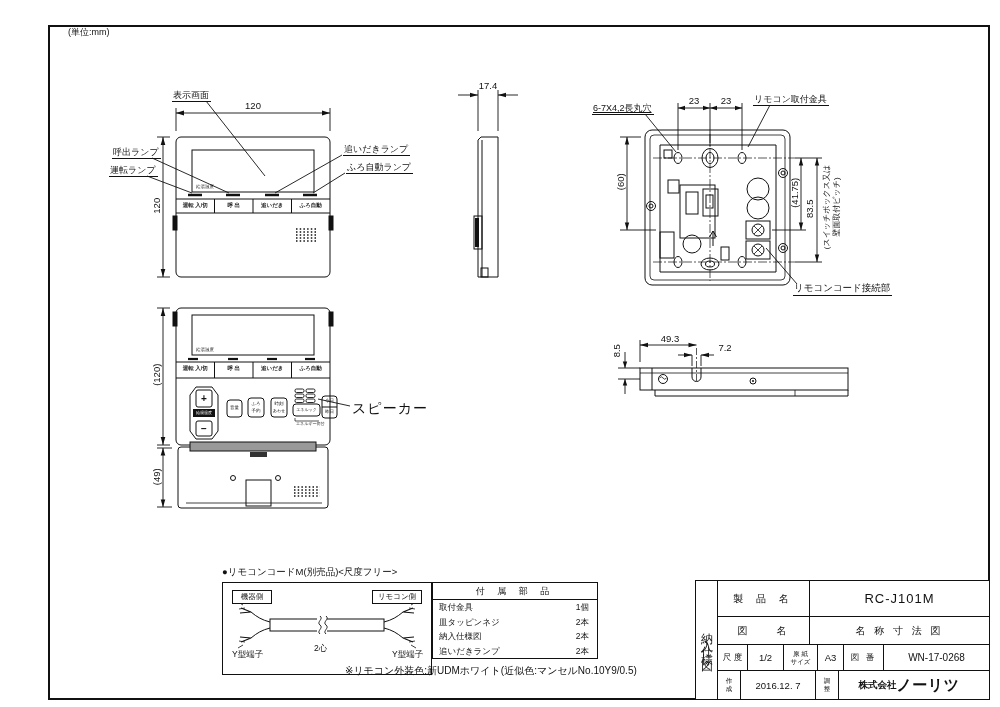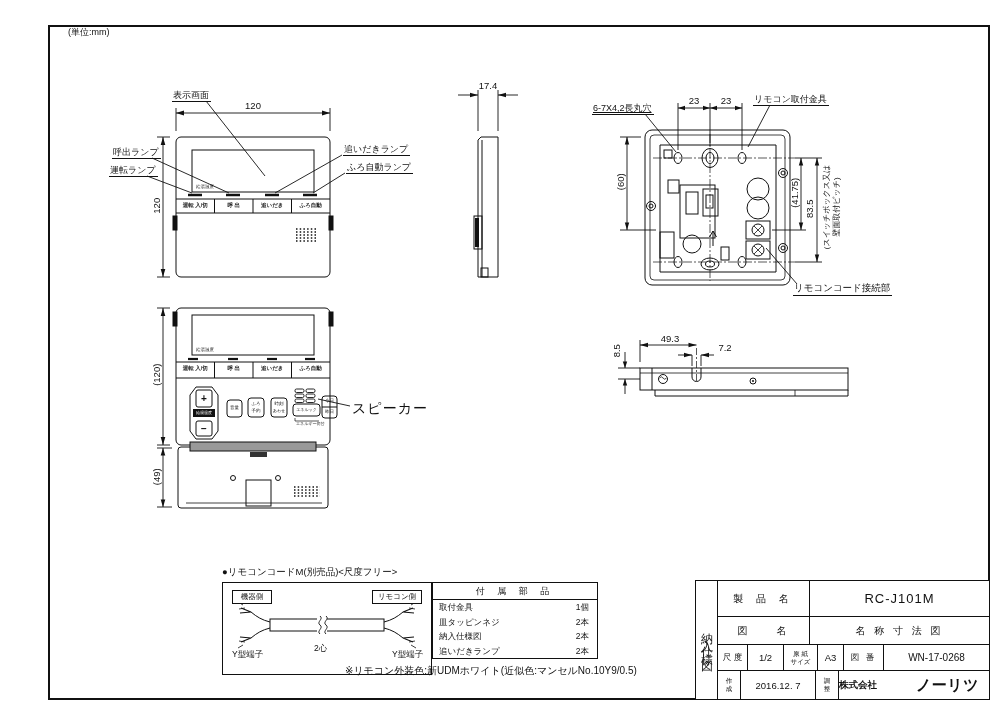--- a/index.html
+++ b/index.html
@@ -29,21 +29,21 @@
   
   .tblock { position:absolute; left:695px; top:580px; width:295px; height:120px; border:1.5px solid #111; display:flex; z-index:2; background:#fff; }
   .tb-side { width:22px; border-right:1px solid #111; display:flex; align-items:center; justify-content:center;
              writing-mode:vertical-rl; font-size:12px; letter-spacing:7px; }
   .tb-main { flex:1; display:flex; flex-direction:column; }
   .tb-row { display:flex; border-bottom:1px solid #111; }
   .tb-row:last-child { border-bottom:none; }
   .cell { border-right:1px solid #111; display:flex; align-items:center; justify-content:center; }
   .cell:last-child { border-right:none; }
   .two-line { flex-direction:column; font-size:6.5px; line-height:1.2; }
-  .logo { justify-content:space-between; padding-right:10px; }
+  .logo { justify-content:center; padding-right:10px; }
   .logo .pre { font-size:9.5px; font-weight:bold; }
   .logo .name { font-size:15px; font-weight:bold; letter-spacing:0.5px; }
 </style>
 </head>
 <body>
 
 <div class="frame"></div>
 
 <svg width="1000" height="707" viewBox="0 0 1000 707" fill="none" stroke="#111" stroke-width="1">
 

